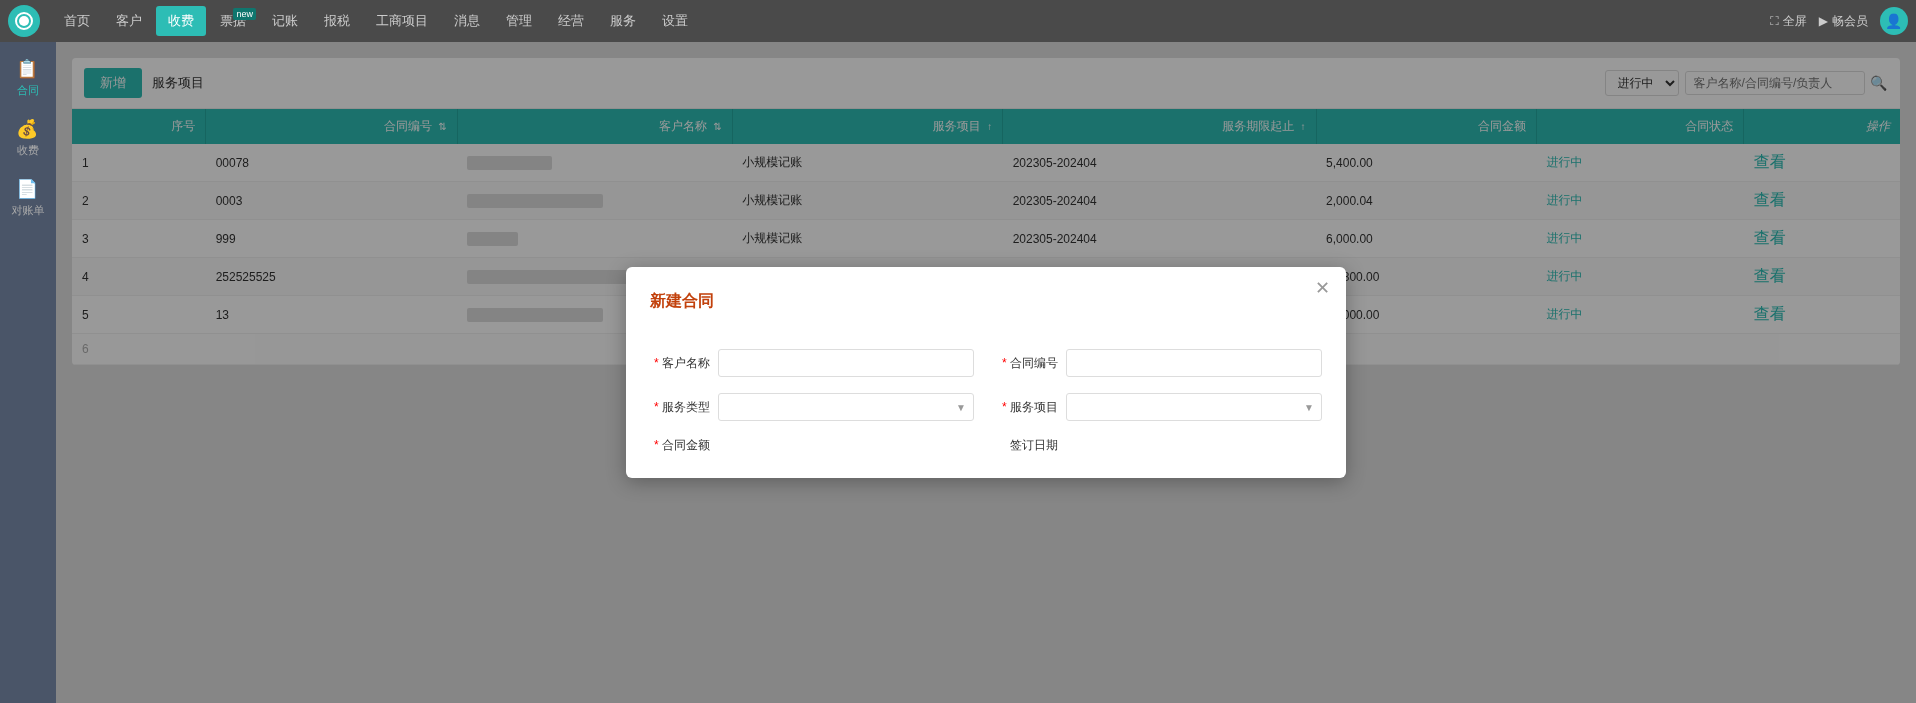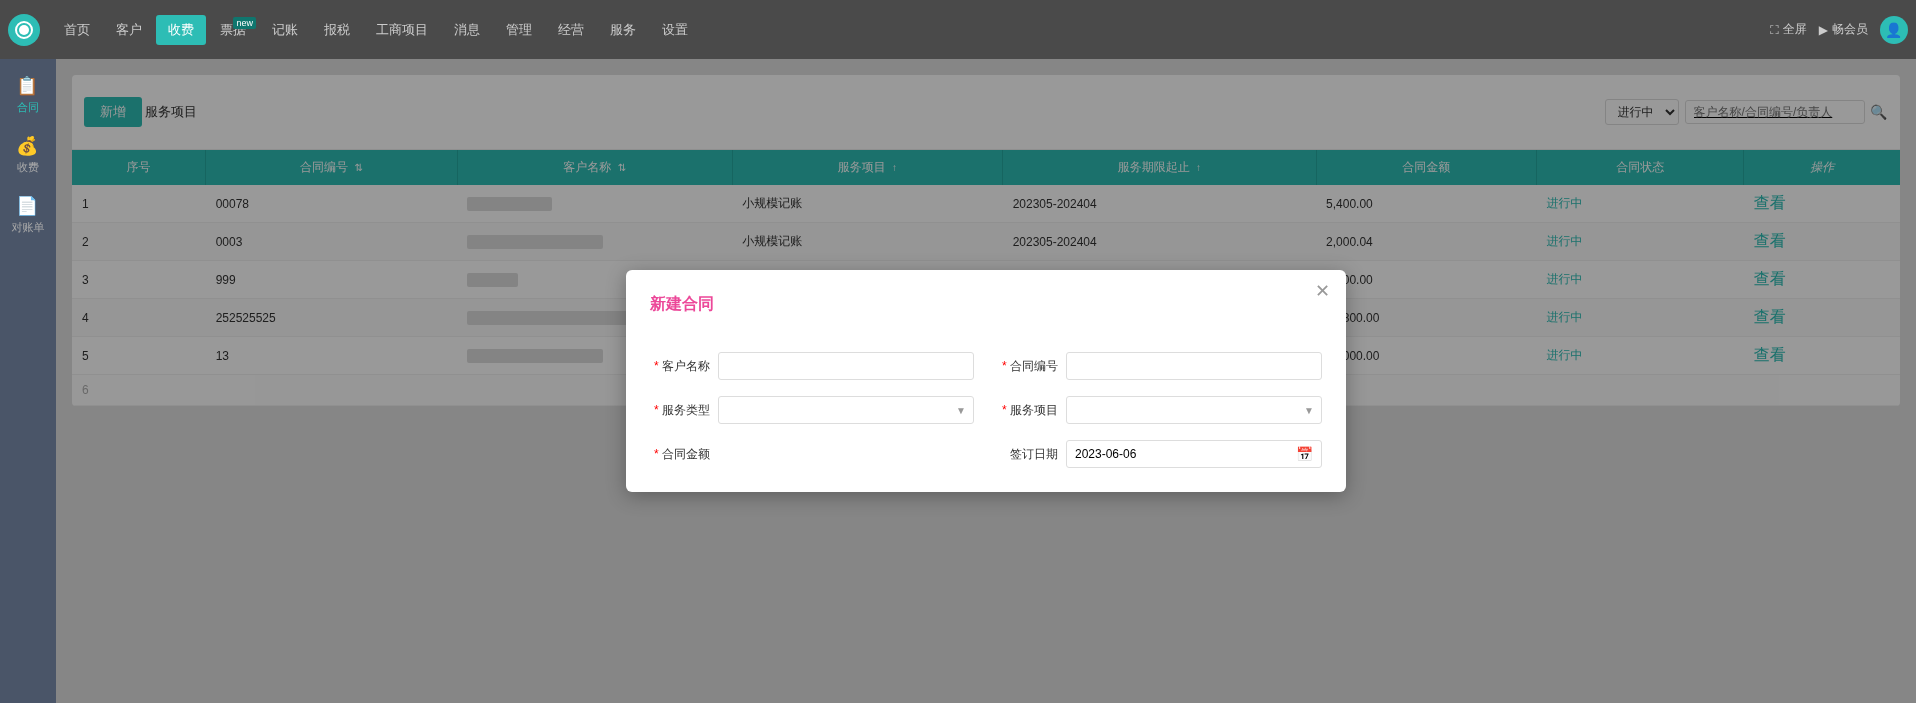--- a/index.html
+++ b/index.html
@@ -1,21 +1,21 @@
 <!DOCTYPE html>
 <html><head>
   <meta charset="utf-8">
   <style>
     * { box-sizing: border-box; margin: 0; padding: 0; }
     body { font-family: "Microsoft YaHei", "SimHei", sans-serif; font-size: 13px; background: #e8e8e8; display: flex; flex-direction: column; height: 703px; overflow: hidden; }
 
     
     .top-nav {
       background: #4a4a4a;
-      height: 59px;
+      height: 42px;
       display: flex;
       align-items: center;
       padding: 0 8px;
       flex-shrink: 0;
     }
     .nav-logo {
       width: 32px; height: 32px;
       background: #2dbdb5;
       border-radius: 50%;
       display: flex; align-items: center; justify-content: center;
@@ -131,22 +131,22 @@
 
     
     .table-area {
       background: white;
       border-radius: 4px;
       overflow: hidden;
     }
     .table-toolbar {
       display: flex;
       align-items: center;
-      padding: 22px 12px;
-      gap: 3px;
+      padding: 10px 12px;
+      gap: 10px;
       border-bottom: 1px solid #eee;
     }
     .btn-new {
       background: #2dbdb5;
       color: white;
       border: none;
       padding: 6px 16px;
       border-radius: 3px;
       cursor: pointer;
       font-size: 13px;
@@ -169,40 +169,39 @@
       color: #333;
       background: white;
       cursor: pointer;
     }
     .search-input {
       border: 1px solid #ddd;
       border-radius: 3px;
       padding: 4px 8px;
       font-size: 12px;
       width: 180px;
-      text-decoration: underline;
     }
     .search-icon-btn {
       cursor: pointer;
       color: #999;
       font-size: 14px;
     }
 
     
     .data-table {
       width: 100%;
       border-collapse: collapse;
     }
     .data-table thead tr {
       background: #2dbdb5;
       color: white;
     }
     .data-table thead th {
       padding: 9px 10px;
-      text-align: center;
+      text-align: right;
       font-size: 12px;
       font-weight: normal;
       border-right: 1px solid #26a8a0;
     }
     .data-table thead th:last-child { border-right: none; font-style: italic; }
     .data-table tbody tr {
       border-bottom: 1px solid #f0f0f0;
     }
     .data-table tbody tr:nth-child(even) { background: #fafafa; }
     .data-table tbody td {
@@ -245,21 +244,21 @@
       position: absolute;
       top: 12px; right: 16px;
       font-size: 18px;
       cursor: pointer;
       color: #999;
       line-height: 1;
     }
     .dialog-title {
       font-size: 16px;
       font-weight: bold;
-      color: #ec4899;
+      color: #c2410c;
       margin-bottom: 37px;
     }
     .form-grid {
       display: grid;
       grid-template-columns: 1fr 1fr;
       gap: 16px 24px;
     }
     .form-row {
       display: flex;
       align-items: center;
@@ -538,24 +537,20 @@
               <span class="form-select-arrow">▼</span>
             </div>
           </div>
 
           <div class="form-row">
             <label class="form-label required">合同金额</label>
           </div>
 
           <div class="form-row">
             <label class="form-label">签订日期</label>
-            <div class="date-input-wrap">
-              <input class="date-input" type="text" value="2023-06-06" style="">
-              <span class="date-icon">📅</span>
-            </div>
           </div>
 
         </div>
 
       </div>
     </div>
 
   </main>
 </div>
 

